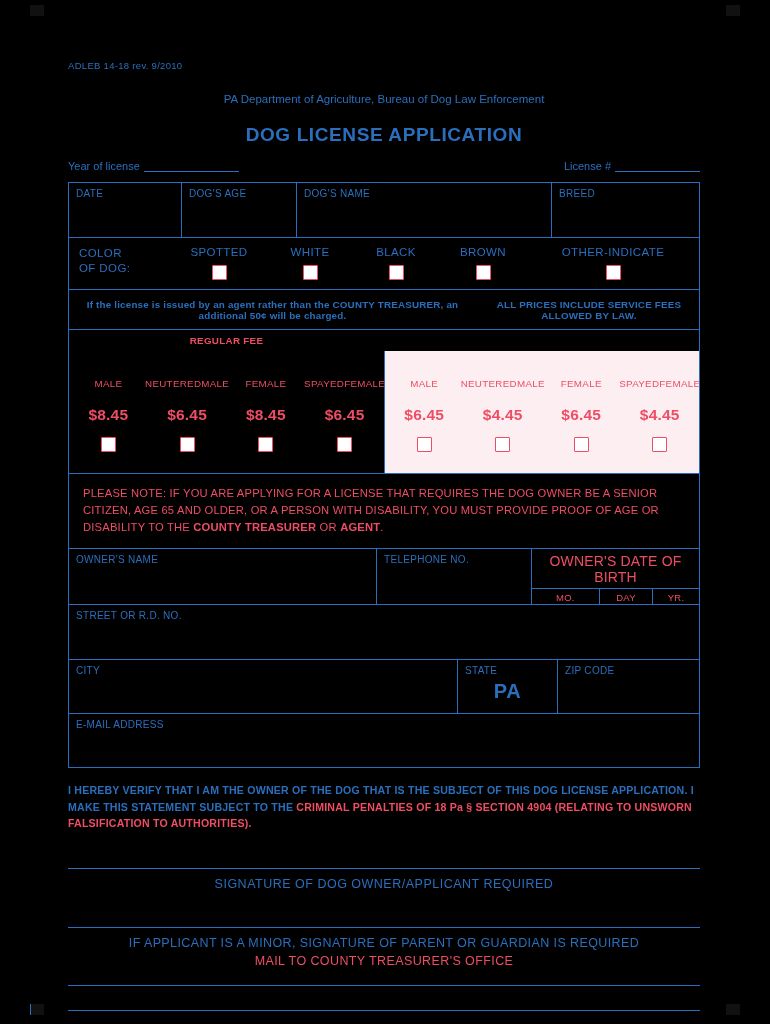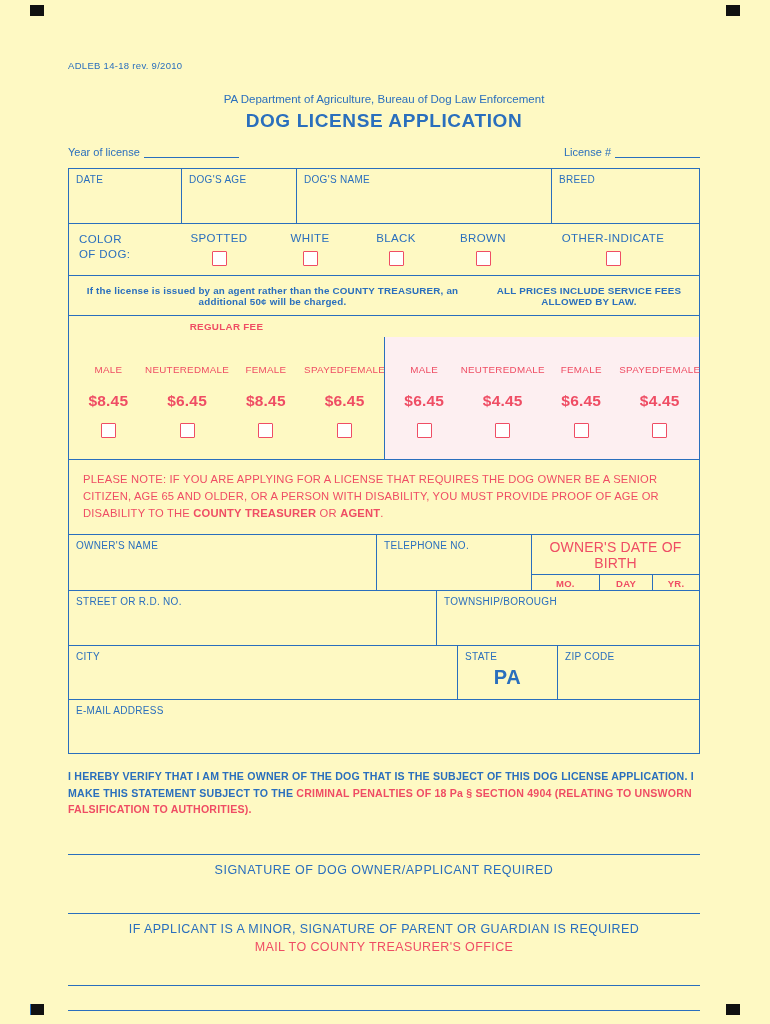--- a/index.html
+++ b/index.html
@@ -1,31 +1,31 @@
 <!DOCTYPE html>
 <html style="--blue: #2a6fbd; --red: #ef4d64; --pink: #fdeff1;"><head>
 <meta charset="utf-8">
 <style>
   * { margin:0; padding:0; box-sizing:border-box; }
   html,body { background:#e9e9e9; }
   body { font-family:"Liberation Sans", sans-serif; }
   .page {
     position:relative; width:770px; height:1024px; margin:0 auto;
-    background:#fef9c3; overflow:hidden;
+    background:#000000; overflow:hidden;
   }
   .crop { position:absolute; width:14px; height:11px; background:#111; }
   .crop.tl { left:30px; top:5px; }
   .crop.tr { right:30px; top:5px; }
   .crop.bl { left:30px; top:1004px; }
   .crop.br { right:30px; top:1004px; }
 
   .form { position:absolute; left:68px; top:60px; width:632px; color:var(--blue); }
 
   .form-code { font-size:9.5px; letter-spacing:.3px; margin-bottom:22px; }
-  .agency { text-align:center; font-size:11.5px; margin-bottom:5px; }
+  .agency { text-align:center; font-size:11.5px; margin-bottom:19px; }
   .title { text-align:center; font-size:19px; font-weight:bold; letter-spacing:.6px; margin-bottom:14px; }
 
   .topline { display:flex; justify-content:space-between; align-items:flex-end; font-size:11px; margin-bottom:10px; }
   .fillline { display:inline-block; border-bottom:1.5px solid var(--blue); height:12px; vertical-align:bottom; margin-left:4px; }
   .w95 { width:95px; } .w85 { width:85px; }
 
   .box { border:1.5px solid var(--blue); }
   .row { display:flex; }
   .bt { border-top:1.5px solid var(--blue); }
   .bl { border-left:1.5px solid var(--blue); }
@@ -64,21 +64,21 @@
   
   .pleasenote { display:block; padding:11px 14px 12px 14px; font-size:11.2px; line-height:17px;
                 letter-spacing:.2px; color:var(--red); }
   .pleasenote b { font-weight:bold; }
 
   
   .ownrow { height:56px; }
   .c-oname { width:307px; } .c-phone { width:155px; } .c-dob { flex:1; display:flex; flex-direction:column; }
   .doblbl { font-size:14px; text-align:center; color:var(--red); padding:4px 2px 3px 2px;
             border-bottom:1.5px solid var(--blue); letter-spacing:.2px; }
-  .dobcols { display:flex; flex:1;font-weight:bold; }
+  .dobcols { display:flex; flex:1; }
   .dobcell { padding-top:3px; text-align:center; font-size:9.5px; color:var(--red); letter-spacing:.3px; }
   .d-mo { width:40%; } .d-day { width:32%; } .d-yr { width:28%; }
 
   .strow { height:55px; }
   .c-street { width:367px; } .c-town { flex:1; }
 
   .cityrow { height:54px; }
   .c-city { flex:1; } .c-state { width:100px; } .c-zip { width:142px; }
   .pa { text-align:center; font-size:20px; font-weight:bold; color:var(--blue); margin-top:4px; letter-spacing:.5px; }
 
@@ -270,23 +270,20 @@
               <span>YR.</span>
             </div>
           </div>
         </div>
       </div>
 
       <div class="row strow bt">
         <div class="cell c-street">
           <span class="lbl">STREET OR R.D. NO.</span>
         </div>
-        <div class="cell c-town bl">
-          <span class="lbl">TOWNSHIP/BOROUGH</span>
-        </div>
       </div>
 
       <div class="row cityrow bt">
         <div class="cell c-city">
           <span class="lbl">CITY</span>
         </div>
         <div class="cell c-state bl">
           <span class="lbl">STATE</span>
           <div class="pa">PA</div>
         </div>

